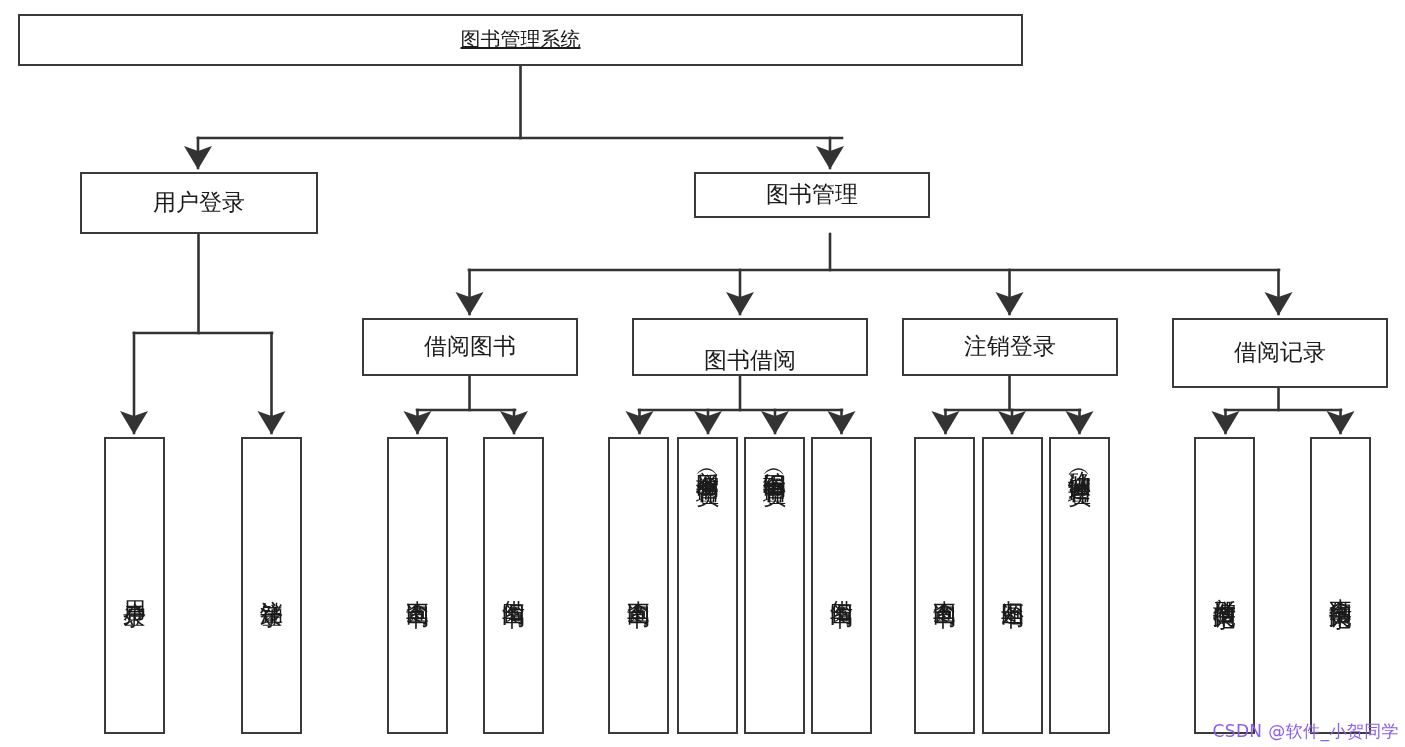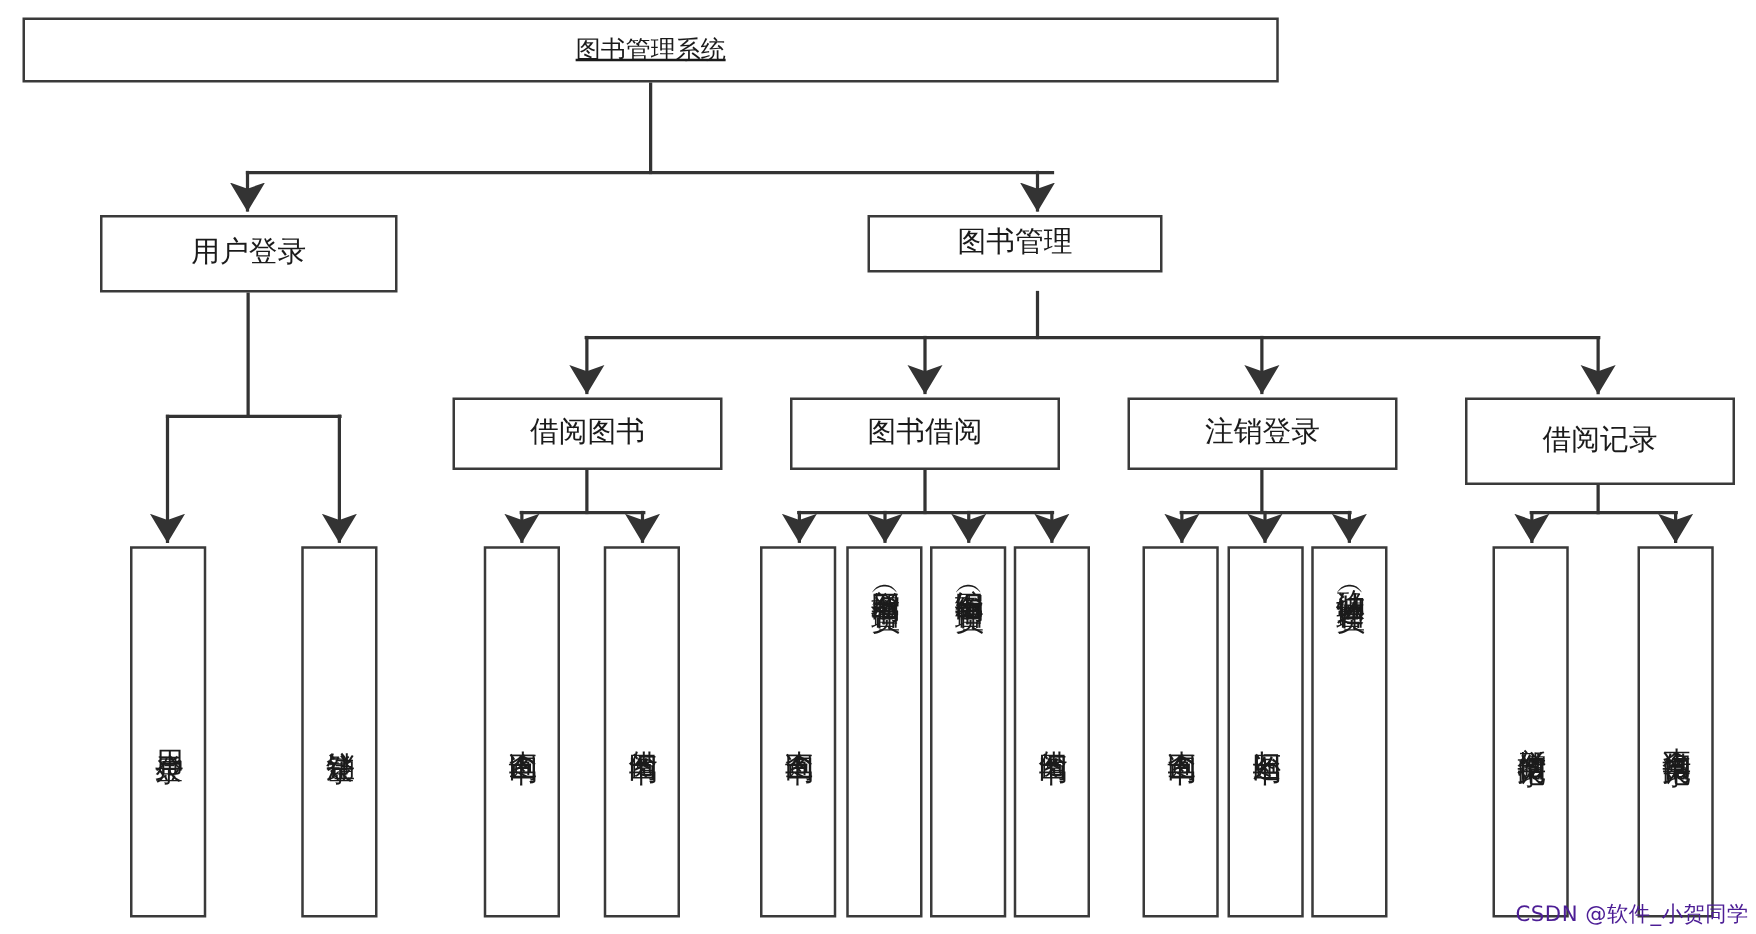--- a/index.html
+++ b/index.html
@@ -62,21 +62,21 @@
   }
   .node.v.mid {
     align-items: center;
     padding-top: 0;
   }
   .watermark {
     position: absolute;
     right: 6px;
     bottom: 4px;
     font-size: 17px;
-    color: #4c1d95;
+    color: #8b5cf6;
     white-space: nowrap;
     letter-spacing: 0.4px;
   }
 </style>
 </head>
 <body>
 
 <div id="canvas">
 
   <svg class="wires" viewBox="0 0 1405 747" xmlns="http://www.w3.org/2000/svg">
@@ -136,21 +136,21 @@
   <div class="node h" style="left:80px; top:172px; width:238px; height:62px;">
     <span class="label">用户登录</span>
   </div>
   <div class="node h" style="left:694px; top:172px; width:236px; height:46px;">
     <span class="label">图书管理</span>
   </div>
 
   <div class="node h" style="left:362px; top:318px; width:216px; height:58px;">
     <span class="label">借阅图书</span>
   </div>
-  <div class="node h" style="left:632px; top:318px; width:216px; height:58px;">
+  <div class="node h" style="left:632px; top:318px; width:236px; height:58px;align-items:flex-end;">
     <span class="label">图书借阅</span>
   </div>
   <div class="node h" style="left:902px; top:318px; width:216px; height:58px;">
     <span class="label">注销登录</span>
   </div>
   <div class="node h" style="left:1172px; top:318px; width:216px; height:70px;">
     <span class="label">借阅记录</span>
   </div>
 
   <div class="node v mid" style="left:104px; top:437px; width:61px; height:297px;">

